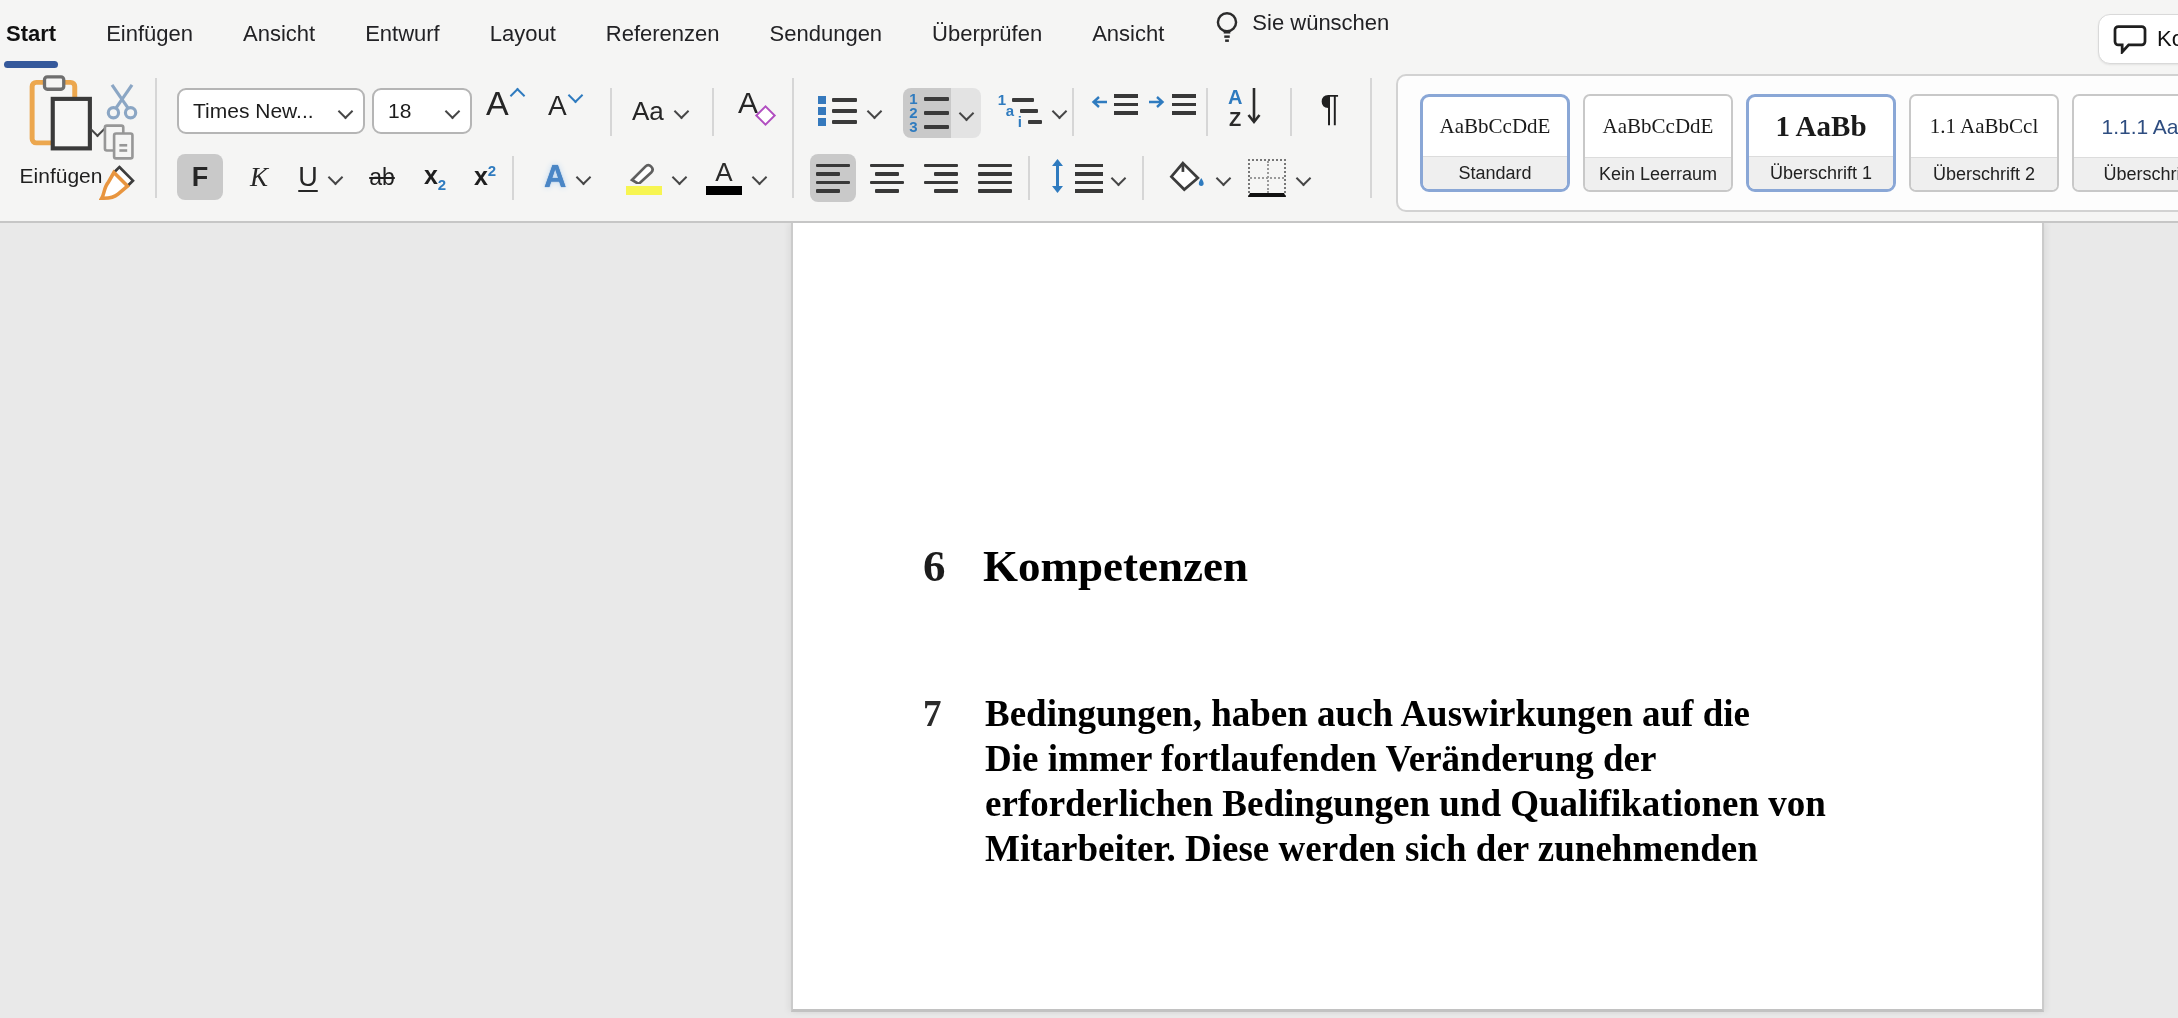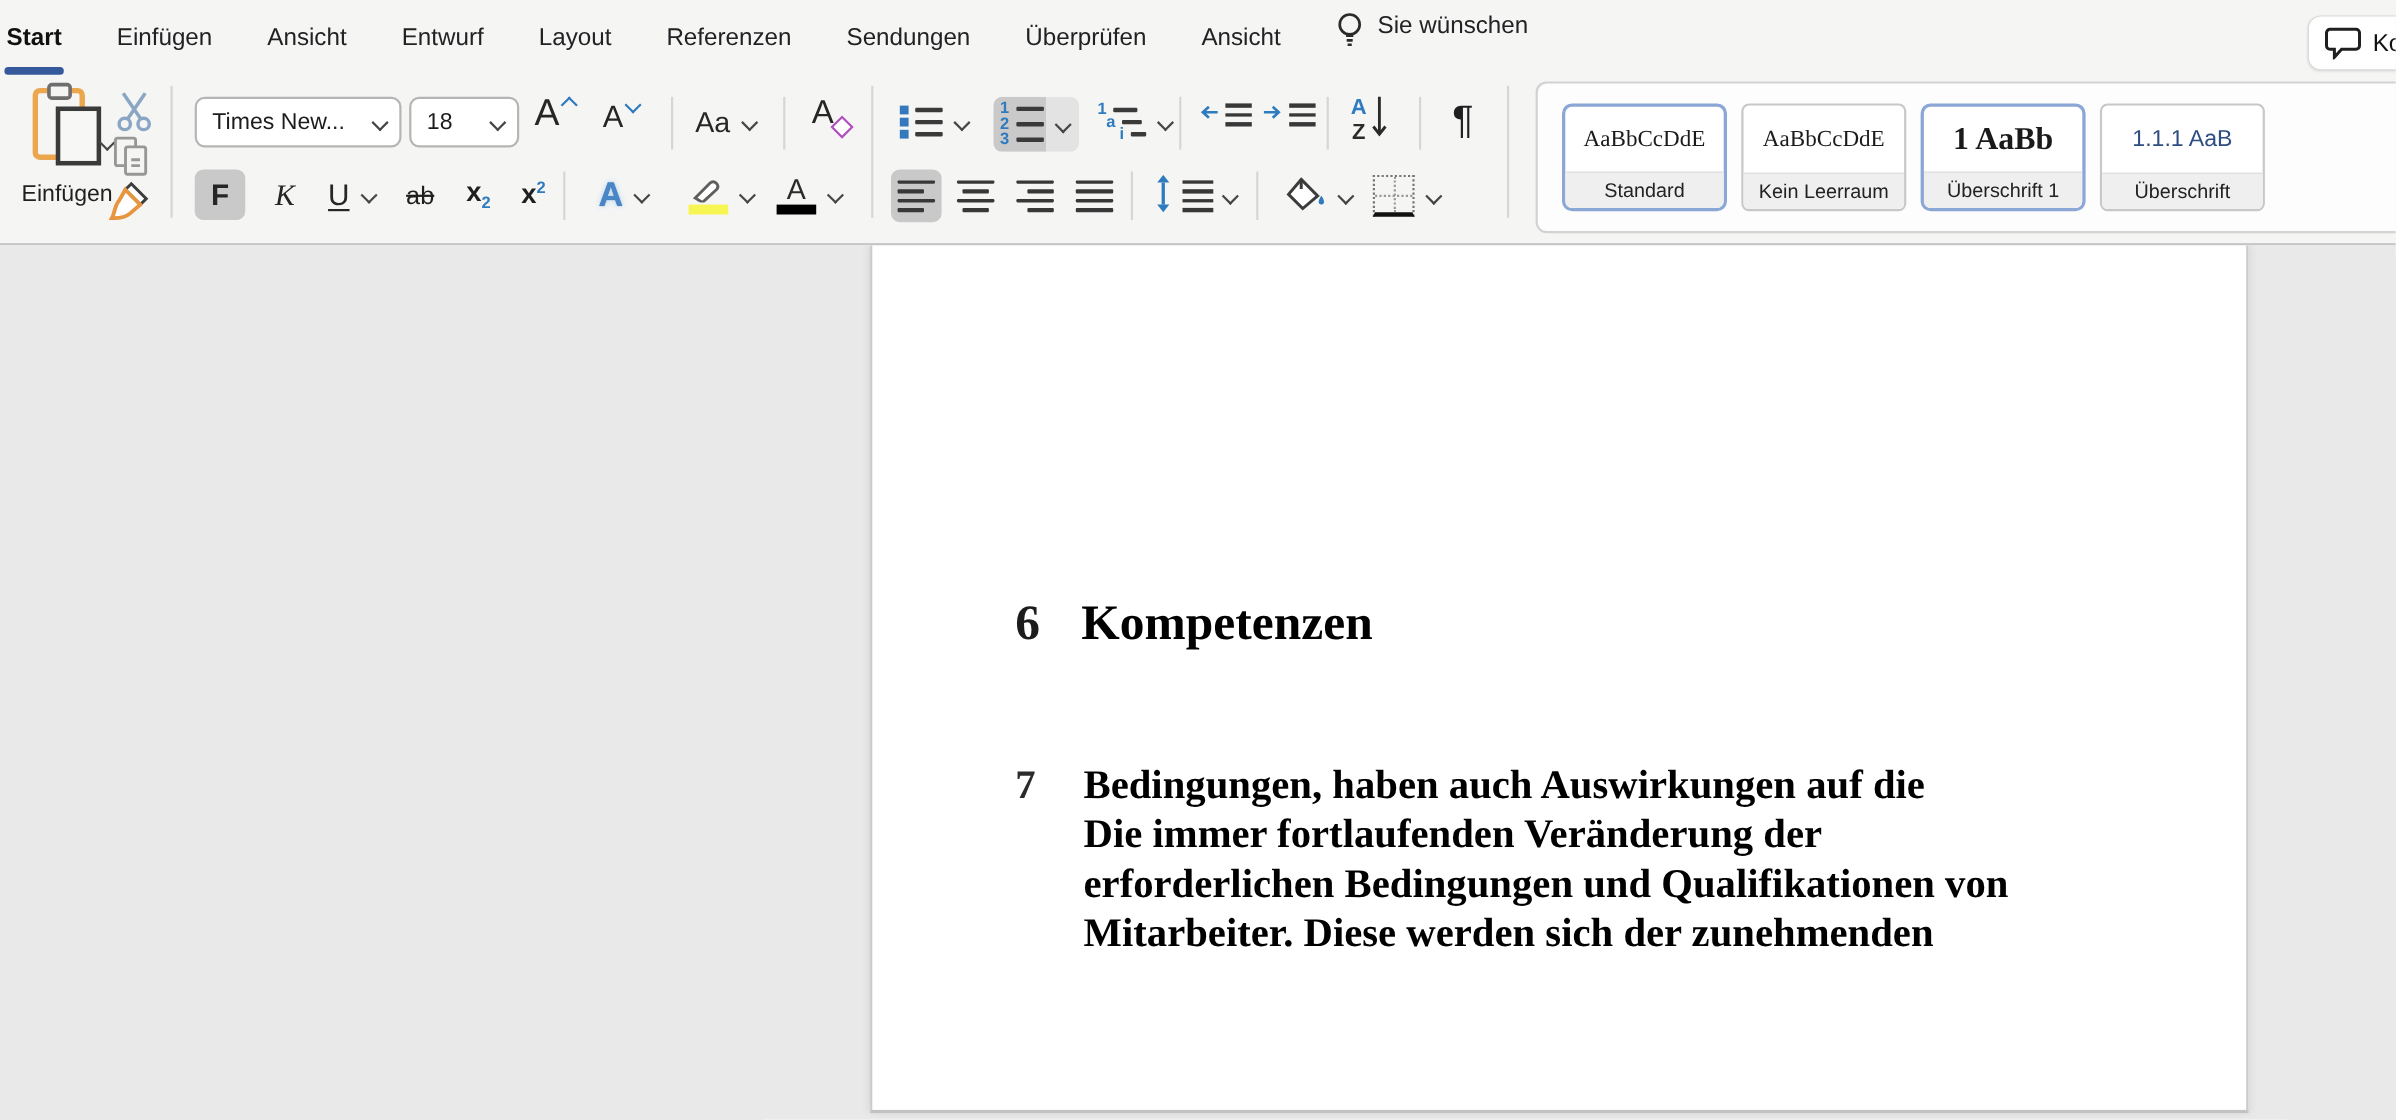--- a/index.html
+++ b/index.html
@@ -426,20 +426,24 @@
       </div>
       <div class="style-card">
         <div class="sc-prev">AaBbCcDdE</div>
         <div class="sc-label">Kein Leerraum</div>
       </div>
       <div class="style-card sel">
         <div class="sc-prev h1">1  AaBb</div>
         <div class="sc-label">Überschrift 1</div>
       </div>
       <div class="style-card">
+        <div class="sc-prev">1.1  AaBbCcl</div>
+        <div class="sc-label">Überschrift 2</div>
+      </div>
+      <div class="style-card">
         <div class="sc-prev h3">1.1.1  AaB</div>
         <div class="sc-label">Überschrift</div>
       </div>
     </div>
   </div>
 
   <div class="doc-area">
     <div class="page">
 
       <div class="h-item doc-serif">

